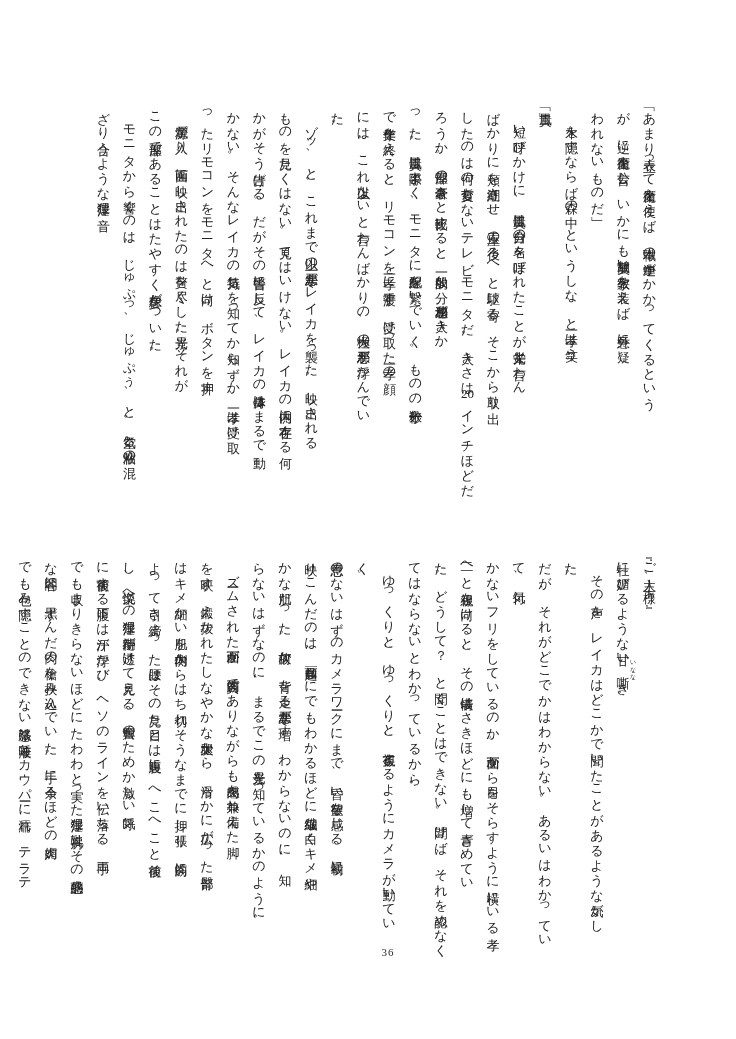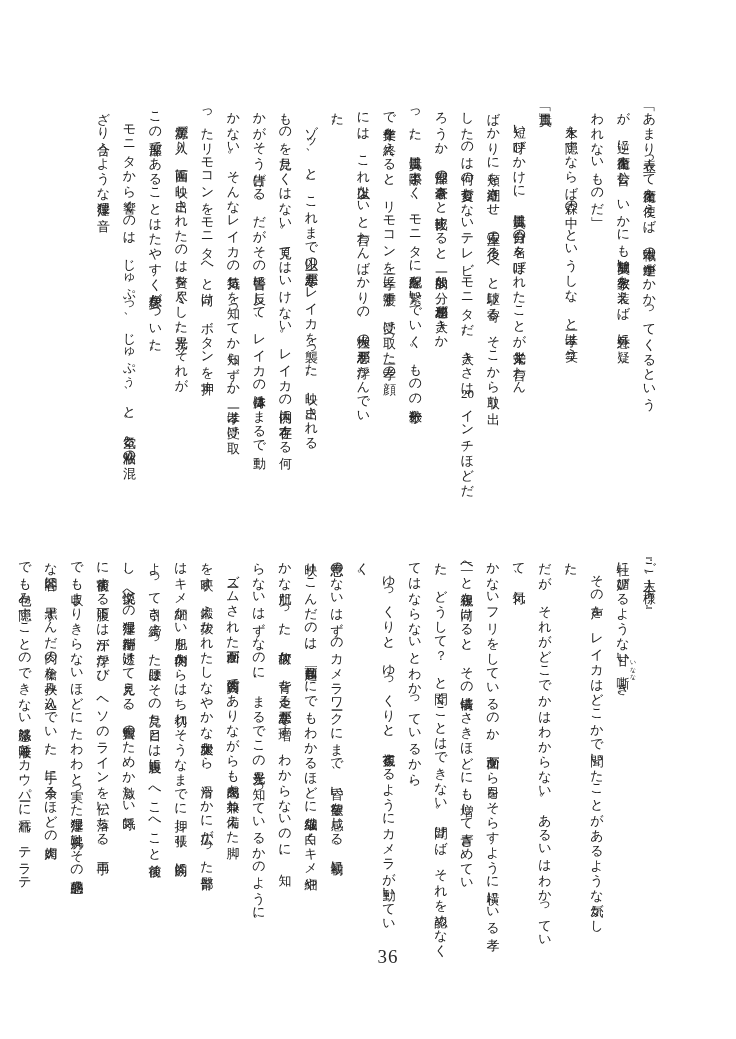--- a/index.html
+++ b/index.html
@@ -20,21 +20,21 @@
   }
   #block-0{top:103px;right:74px;height:399px;}
   #block-1{top:553px;right:74px;height:399px;}
   .col{margin:0;padding:0;}
   .col.indent{text-indent:1em;}
   .tcy{text-combine-upright:all;-webkit-text-combine:horizontal;}
   ruby{ruby-position:over;}
   ruby rt{font-size:6px;letter-spacing:0;line-height:1;}
   .pagenum{
     position:absolute;top:946px;left:0;right:0;text-align:center;
-    font-size:19px;letter-spacing:1px;color:#2a2a2a;padding-left:40px;
+    font-size:11px;letter-spacing:1px;color:#2a2a2a;padding-left:40px;
   }
 </style>
 </head>
 <body>
 
 <div class="page">
   <div class="tblock" id="block-0">
       <p class="col">「あまり表立って魔術を使えば、本職の連中がかかってくるという</p>
       <p class="col">が、逆に魔術を公言し、いかにも胡散臭い宗教を装えば、意外に疑</p>
       <p class="col">われないものだ」</p>

